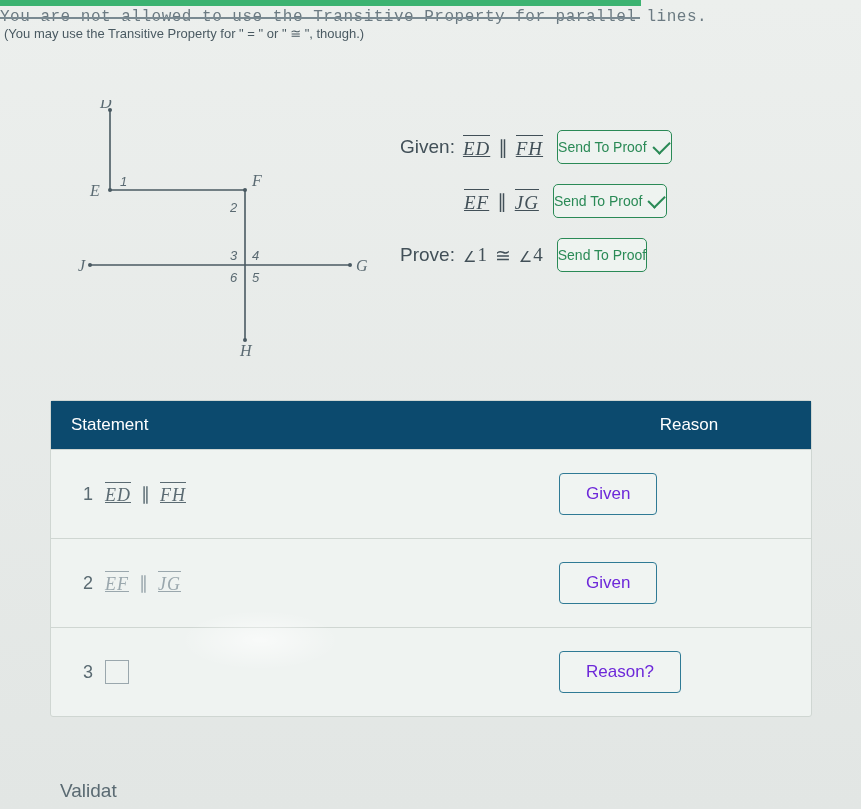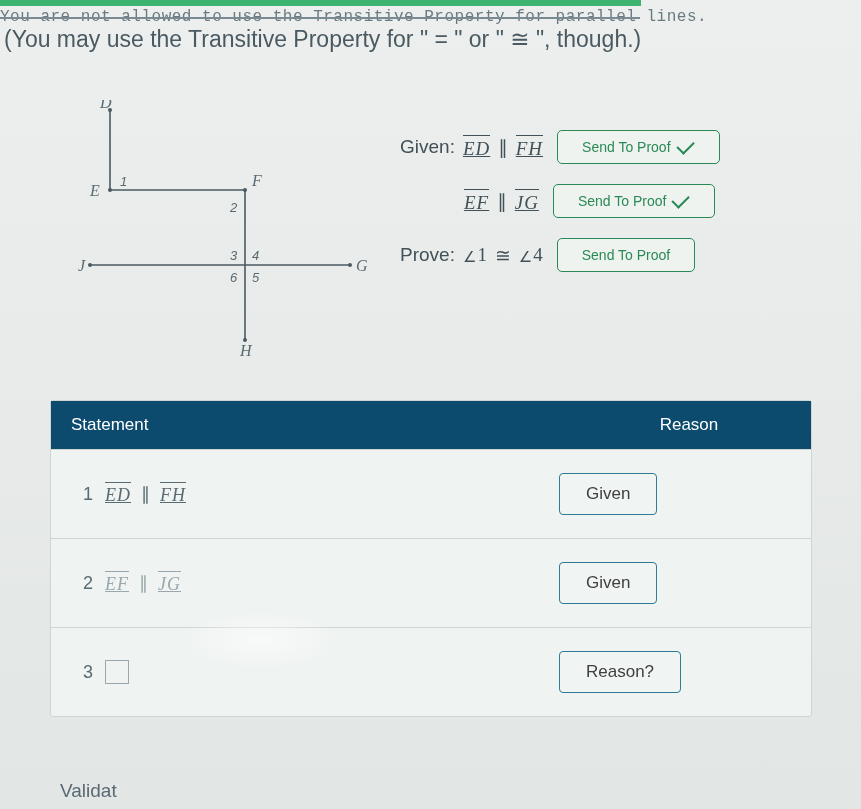--- a/index.html
+++ b/index.html
@@ -43,21 +43,21 @@
     left: 0;
     right: 0;
     top: 50%;
     height: 1.5px;
     background: #7a8a92;
   }
   .sub-line {
     position: absolute;
     top: 26px;
     left: 4px;
-    font-size: 23px;
+    font-size: 13px;
     color: #4a5a62;
   }
   .workarea {
     position: absolute;
     top: 100px;
     left: 50px;
     width: 760px;
   }
   .top-row {
     display: flex;
@@ -138,21 +138,21 @@
   }
   .cong {
     font-family: Arial, sans-serif;
   }
   .send-btn {
     border: 1.5px solid #2a8a56;
     background: #eef3f0;
     border-radius: 5px;
     color: #2a8a56;
     font-size: 14px;
-    padding: 8px 24px;
+    padding: 8px 0;
     display: flex;
     align-items: center;
     gap: 8px;
     cursor: pointer;
     white-space: nowrap;
   }
   .send-btn.done::after {
     content: "";
     width: 14px;
     height: 8px;
@@ -206,21 +206,21 @@
   .treas {
     flex: 1;
     display: flex;
     justify-content: flex-start;
     padding-left: 40px;
   }
   .reason-btn {
     border: 1.5px solid #2f7a95;
     background: #f0f4f2;
     border-radius: 4px;
-    color: #404040;
+    color: #6d28d9;
     font-size: 17px;
     padding: 10px 26px;
     cursor: pointer;
   }
   .blank-box {
     width: 22px;
     height: 22px;
     border: 1.5px solid #9aa7ad;
     display: inline-block;
   }

